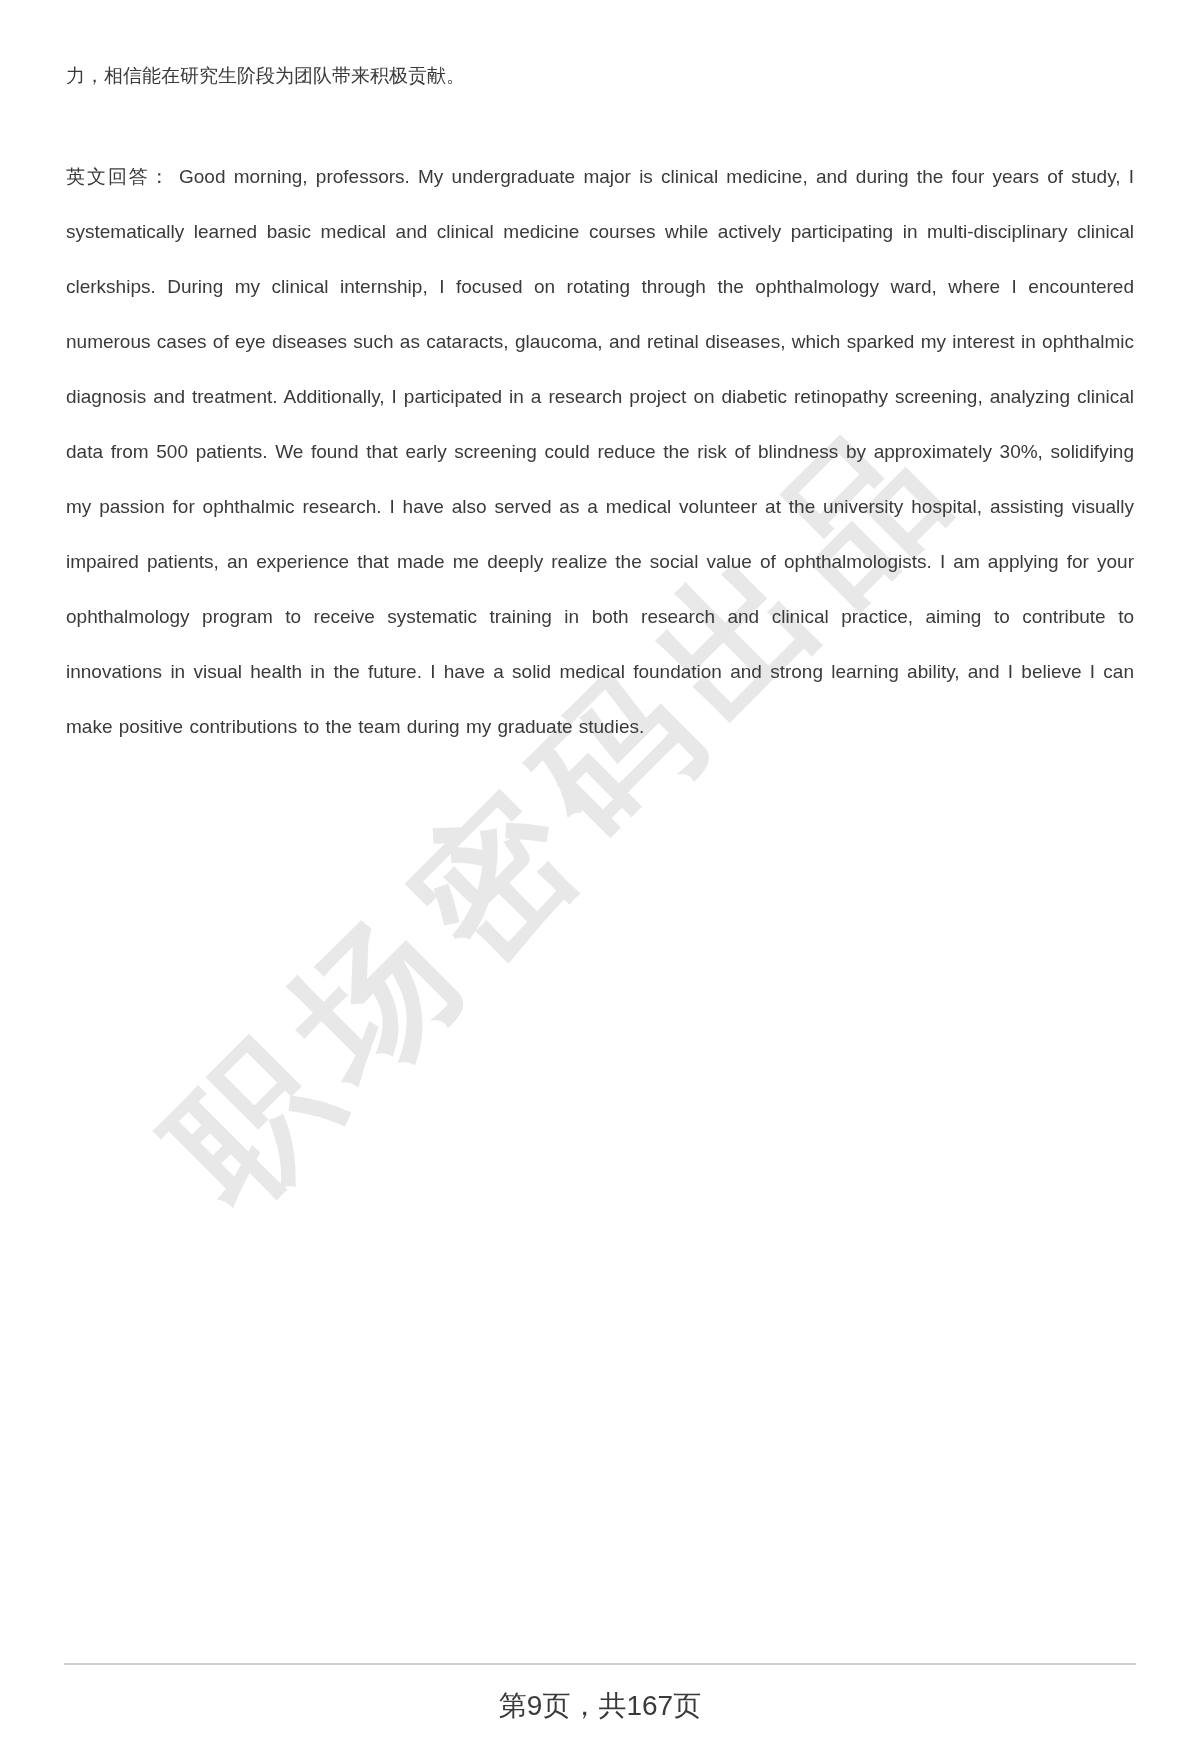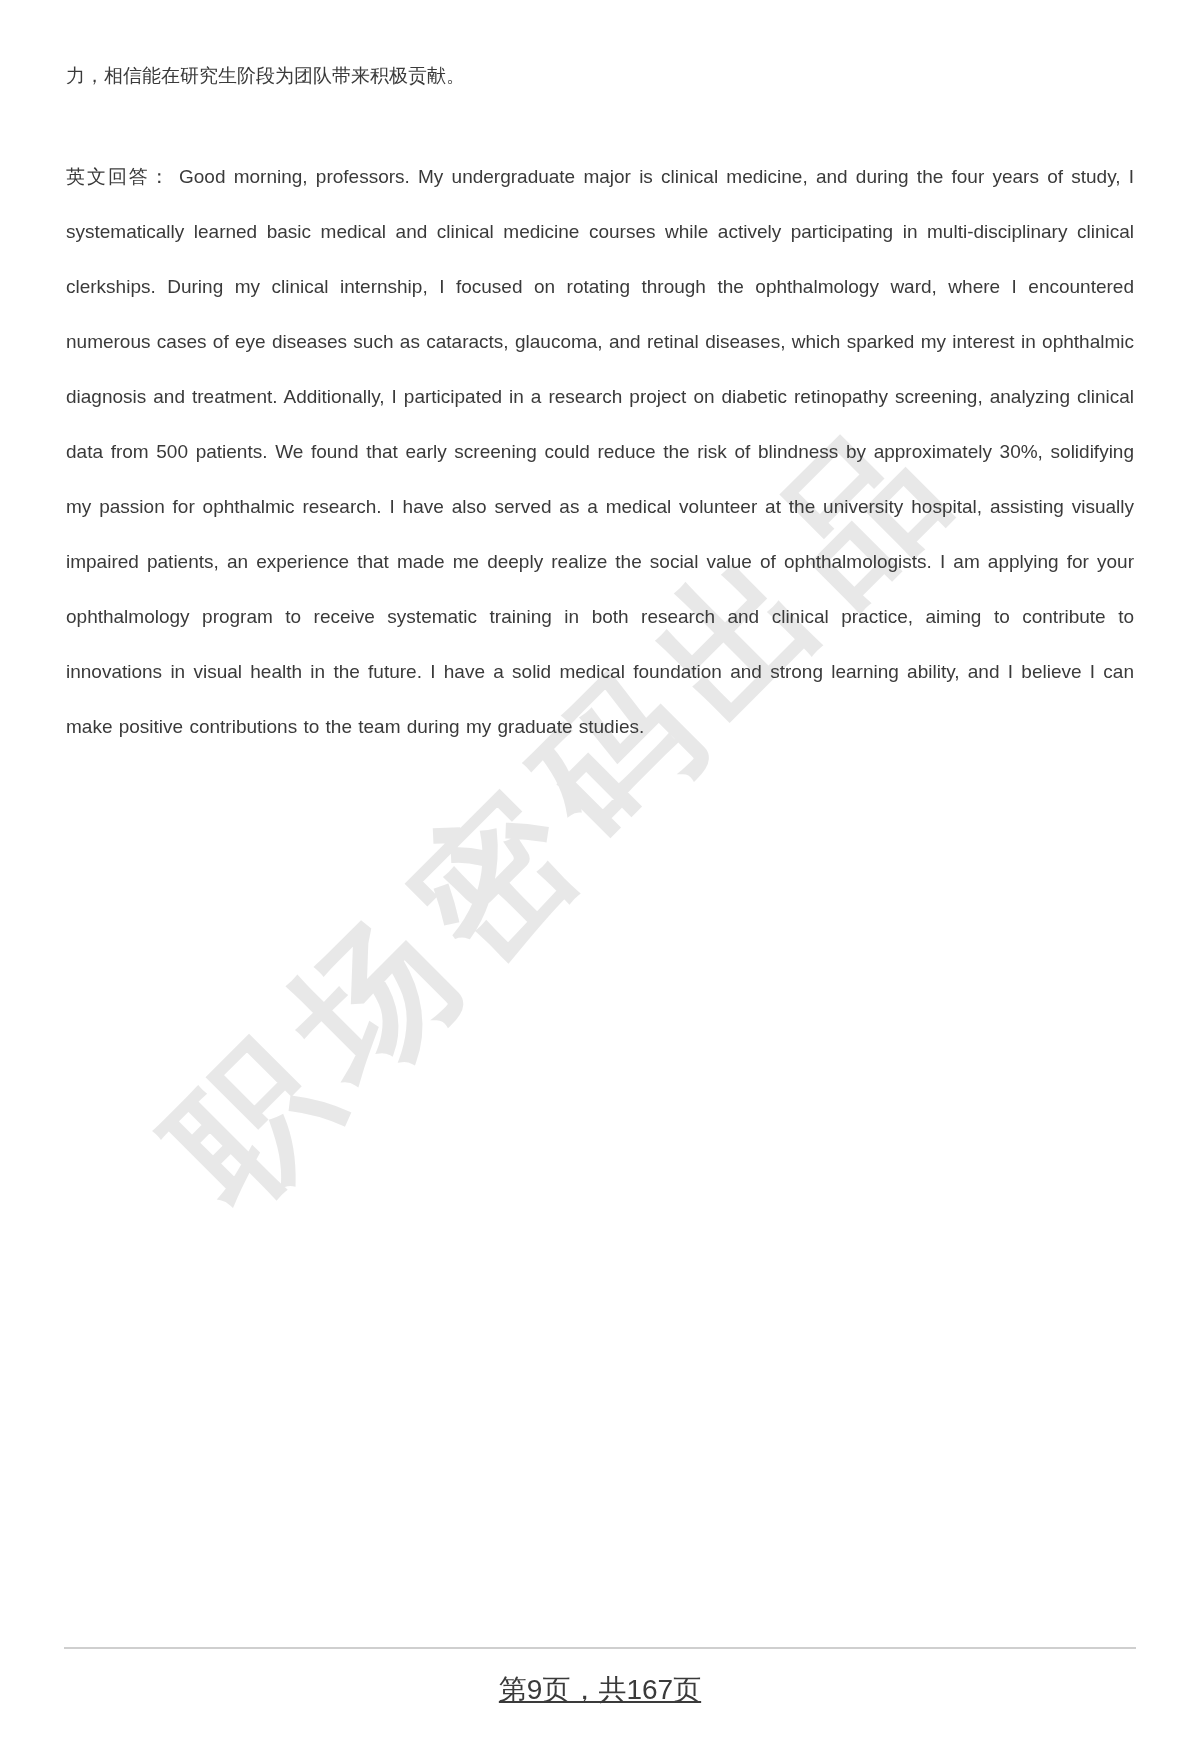--- a/index.html
+++ b/index.html
@@ -49,24 +49,23 @@
     white-space: nowrap;
     color: rgba(130, 130, 130, 0.18);
     font-weight: bold;
     pointer-events: none;
     user-select: none;
   }
   .footer {
     position: absolute;
     left: 0;
     right: 0;
-    bottom: 16px;
+    bottom: 0;
     z-index: 2;
     background: #ffffff;
-    text-decoration: underline;
   }
   .footer-rule {
     border: none;
     border-top: 2px solid #cfcfcf;
     margin: 0 64px;
   }
   .footer-text {
     text-align: center;
     font-size: 28px;
     color: #3a3a3a;

